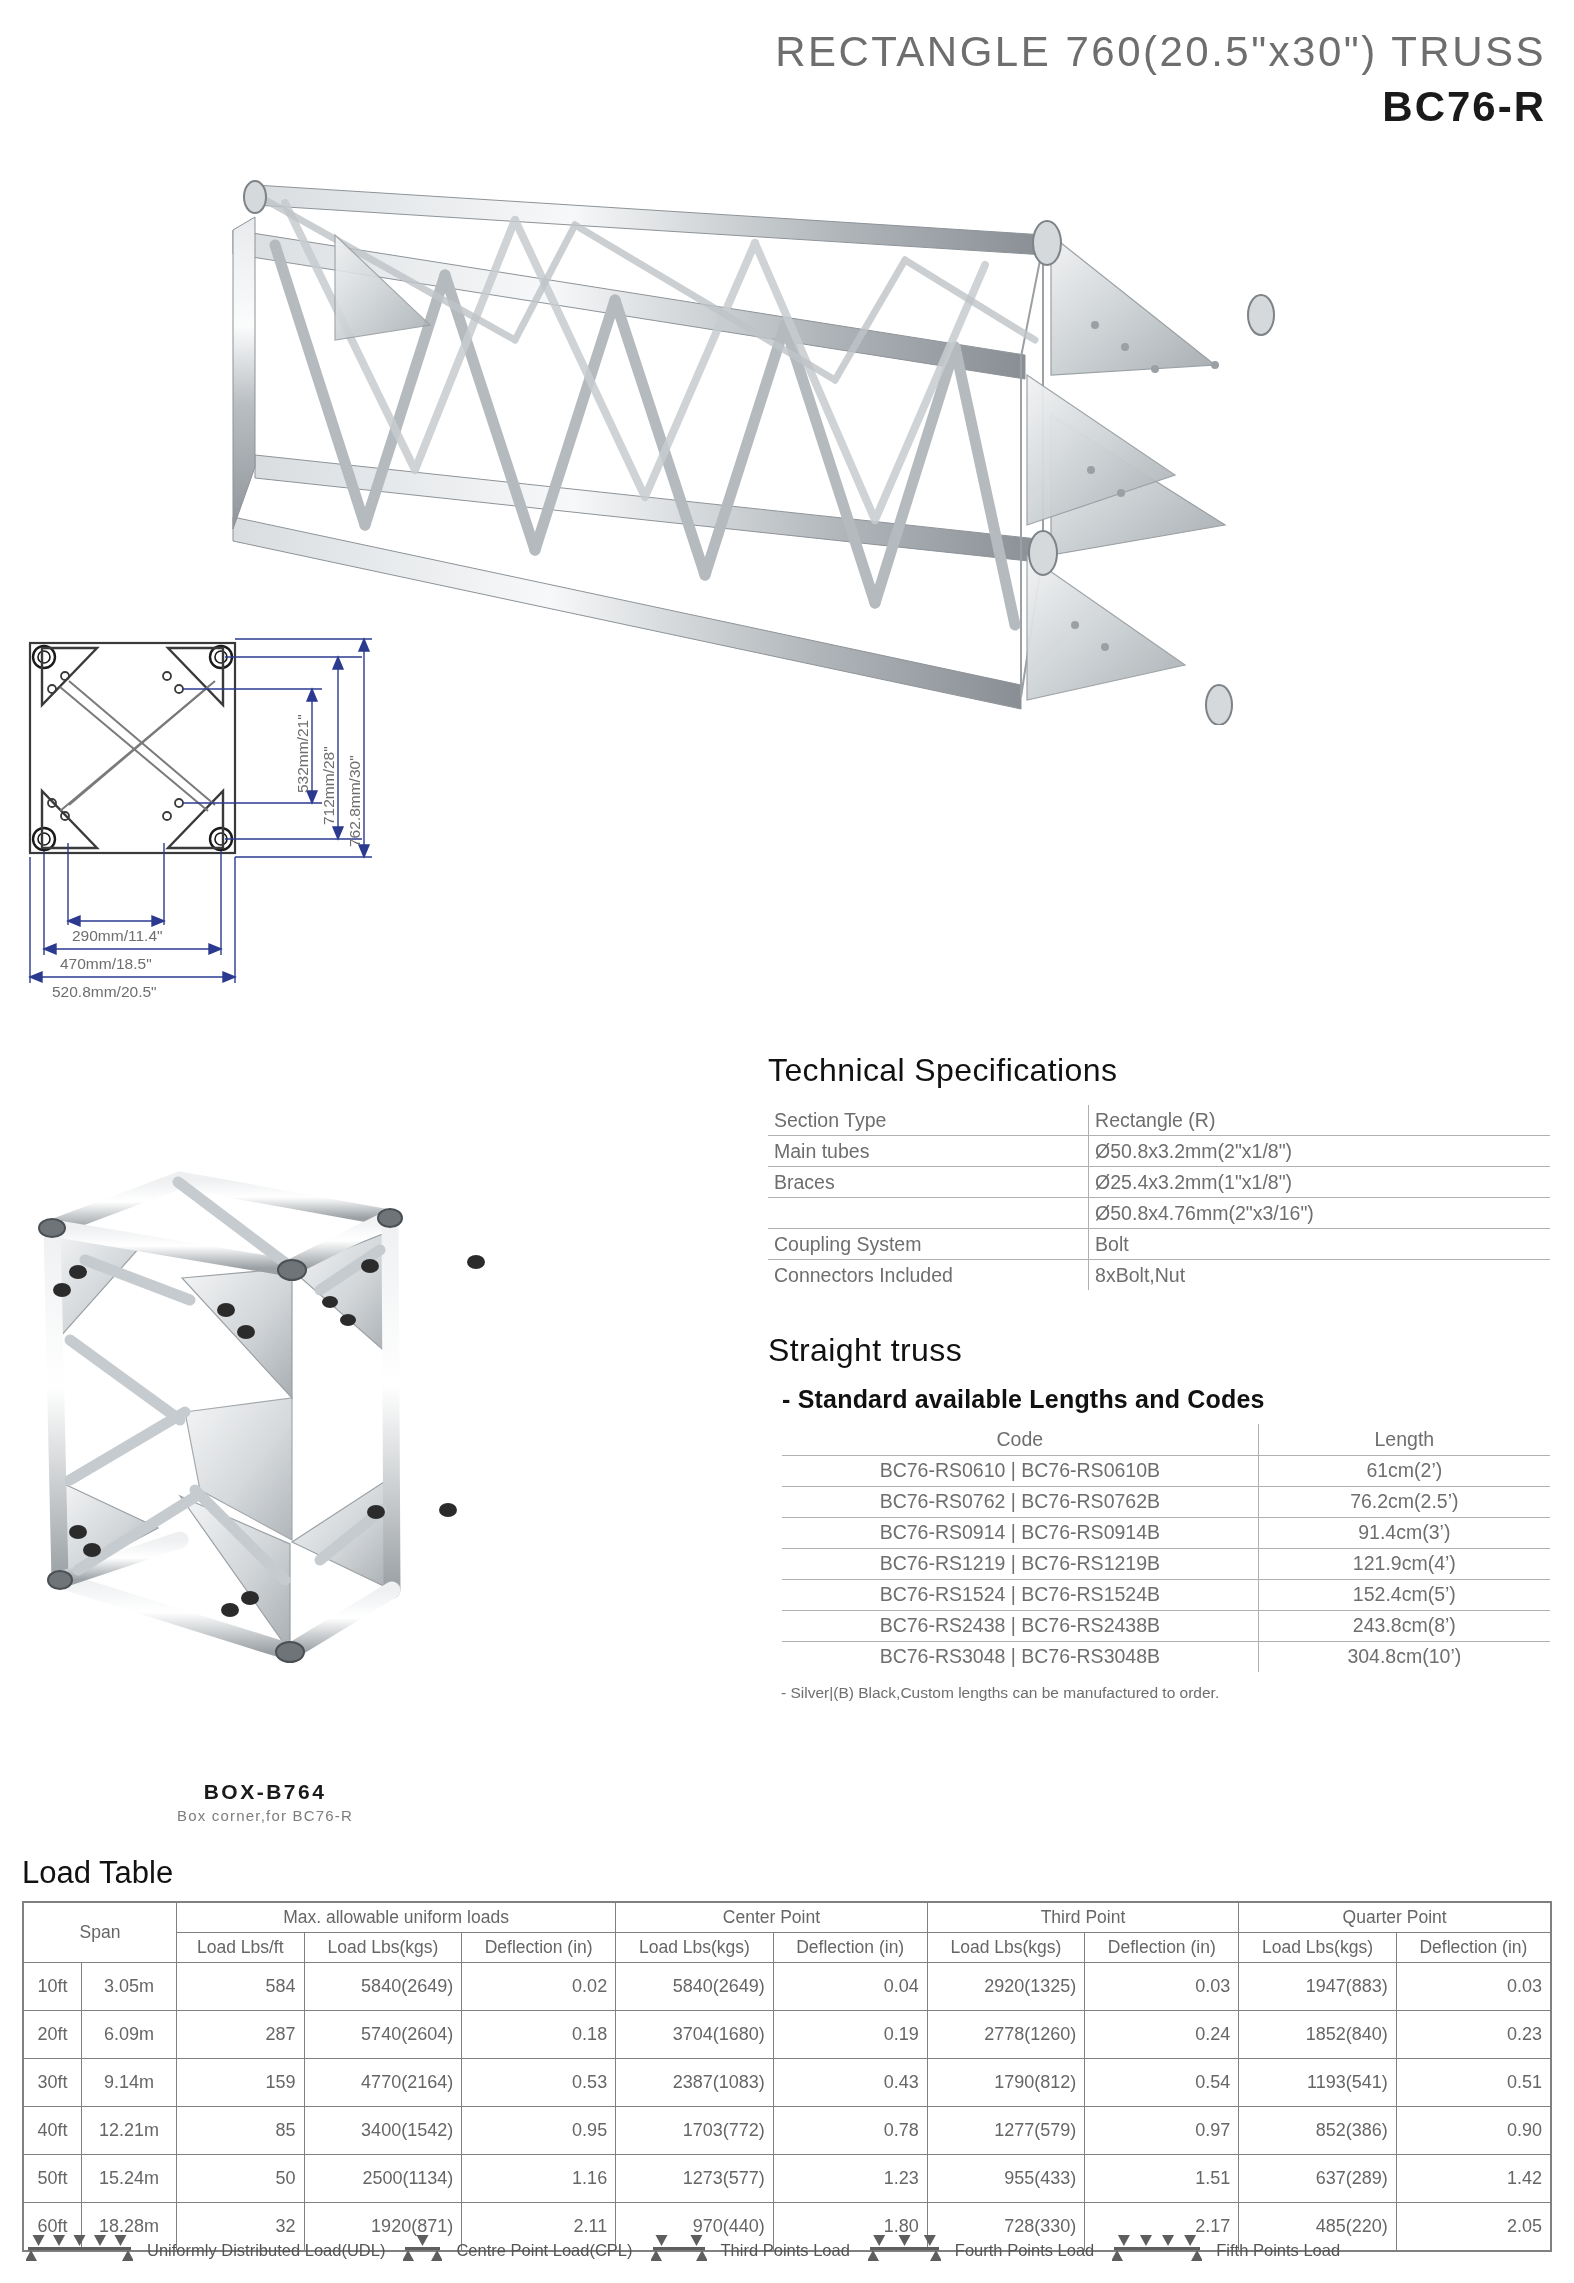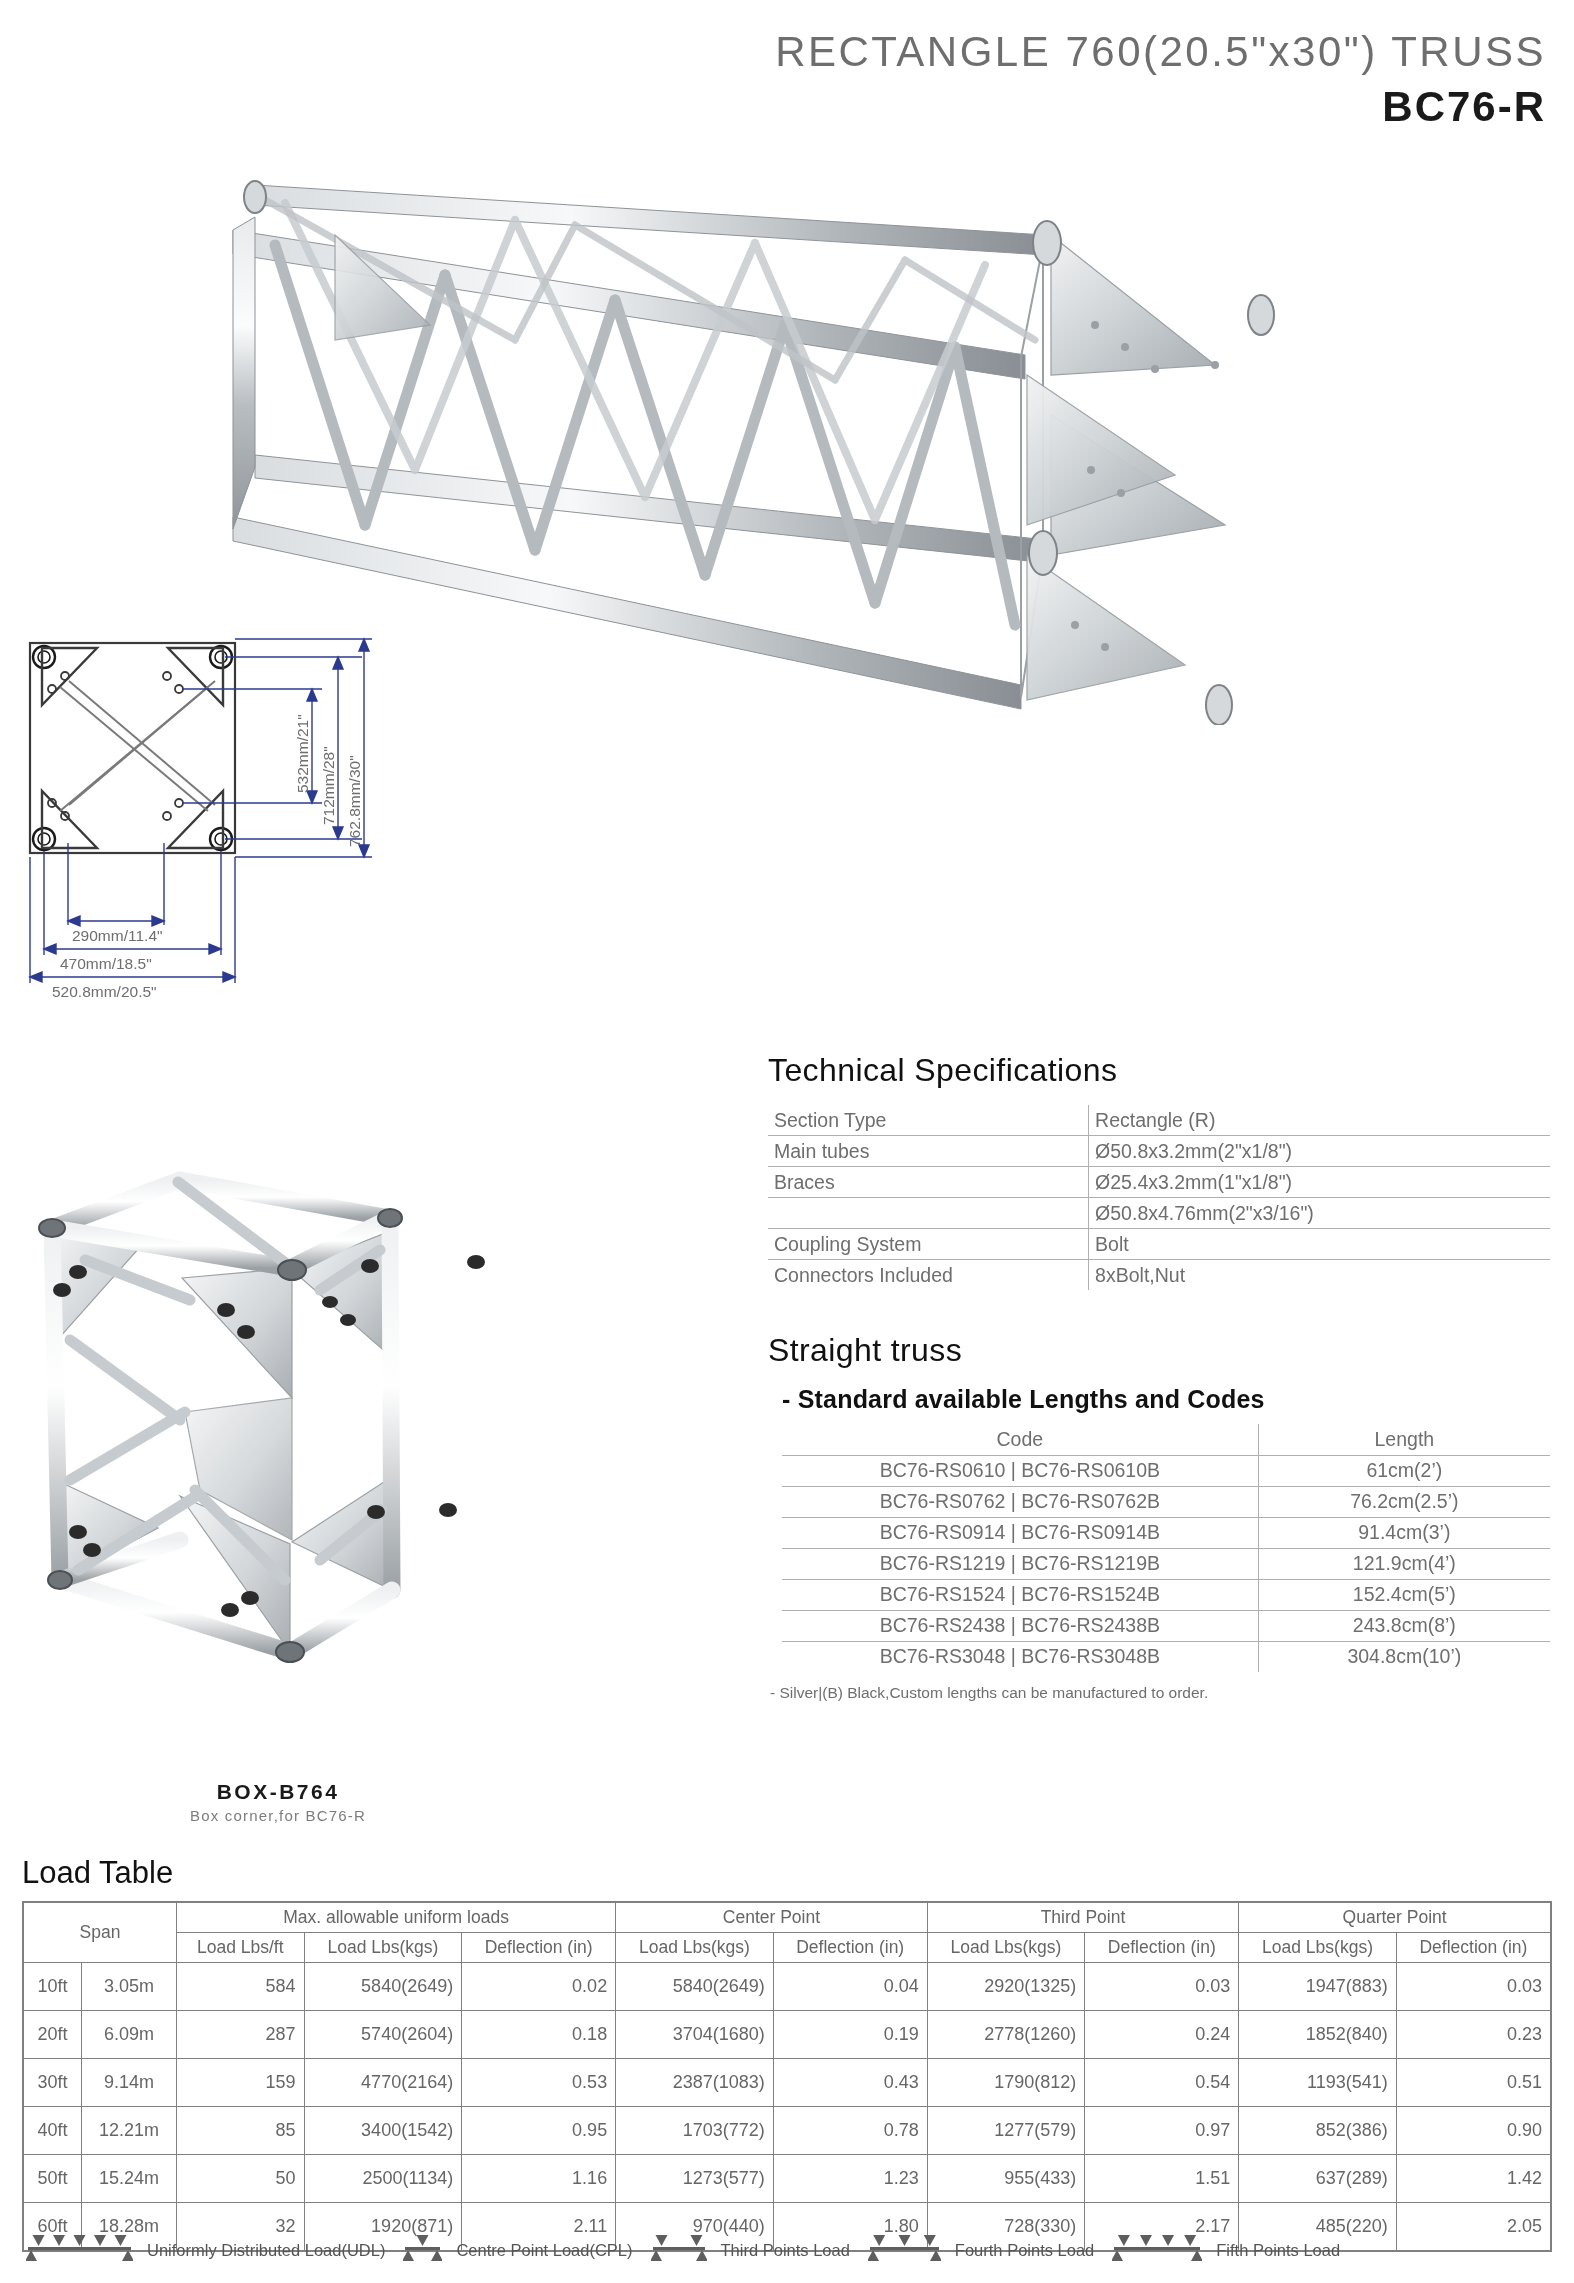--- a/index.html
+++ b/index.html
@@ -38,21 +38,21 @@
     position: absolute; left: 12px; top: 625px;
     width: 390px; height: 415px;
   }
 
   
   .corner-photo {
     position: absolute; left: 30px; top: 1160px;
     width: 480px; height: 565px;
   }
   .corner-caption {
-    position: absolute; left: 38px; top: 1780px;
+    position: absolute; left: 25px; top: 1780px;
     width: 480px; text-align: center;
   }
   .corner-code {
     font-size: 21px; font-weight: 700; color: #1a1a1a;
     letter-spacing: 2.5px;
   }
   .corner-desc {
     font-size: 15px; color: #7d7d7d; letter-spacing: 1.2px;
     margin-top: 3px;
   }
@@ -84,21 +84,21 @@
 
   table.codes { margin-left: 14px; width: calc(100% - 14px); }
   table.codes th { font-weight: 400; padding-bottom: 4px; }
   table.codes th.c { text-align: center; border-right: 1.6px solid #b0b0b0; width: 62%; }
   table.codes th.l { text-align: center; }
   table.codes td { border-top: 1.6px solid #b0b0b0; }
   table.codes td.c { text-align: center; border-right: 1.6px solid #b0b0b0; }
   table.codes td.l { text-align: center; }
   table.codes tr:last-child td { border-bottom: none; }
   .codes-note {
-    margin: 12px 0 0 2px; font-size: 15.5px; color: #6e6e6e;
+    margin: 12px 0 0 13px; font-size: 15.5px; color: #6e6e6e;
   }
 
   
   .loadtable-wrap { position: absolute; left: 22px; top: 1855px; width: 1530px; }
   h2.load-head { font-size: 31px; color: #111; font-weight: 400; margin-bottom: 10px; }
 
   table.load {
     width: 100%; border-collapse: collapse;
     font-size: 18px; color: #666;
     border: 2px solid #808080;

